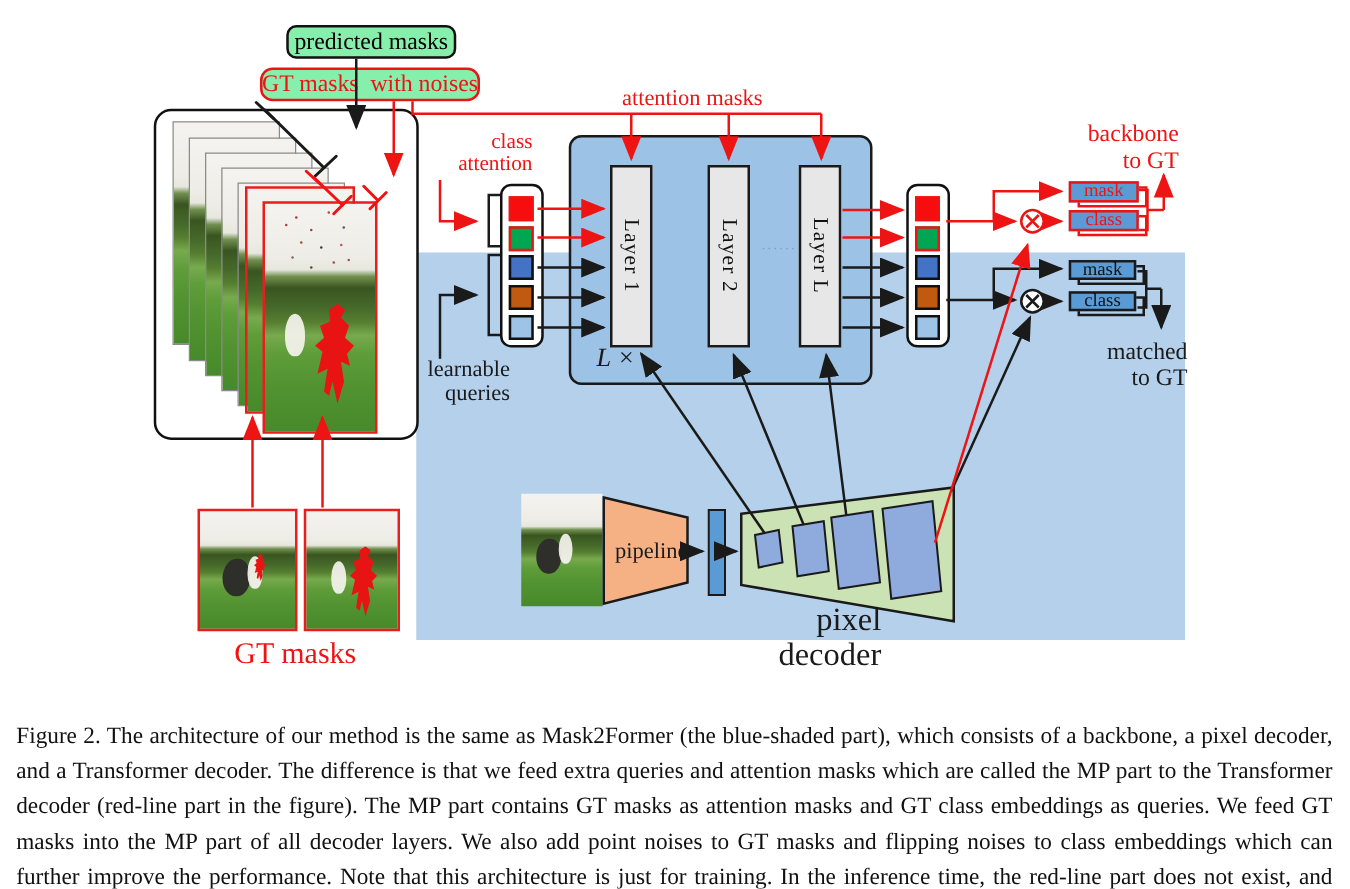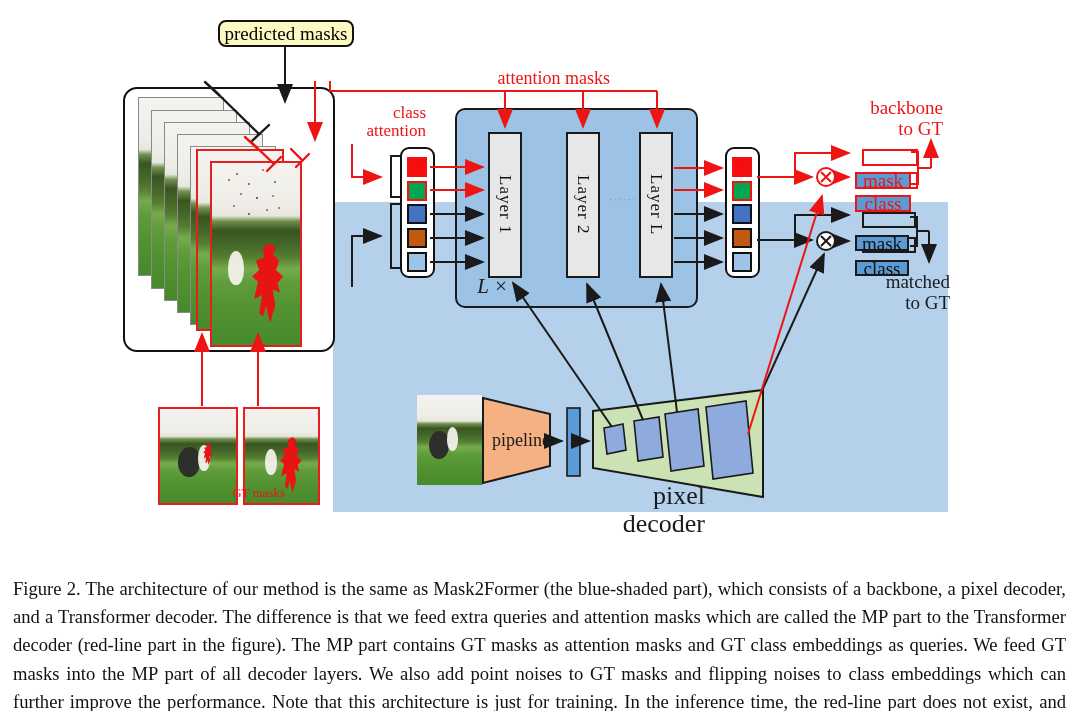--- a/index.html
+++ b/index.html
@@ -11,24 +11,24 @@
   .red{color:#ee1414;}
   .panel{z-index:1;}
   .decoder-box{z-index:2;border:2.5px solid #1a1a1a;border-radius:10px;}
   .layer{z-index:3;border:2px solid #1a1a1a;display:flex;align-items:center;justify-content:center;}
   .vtext{writing-mode:vertical-rl;font-size:17px;letter-spacing:1px;color:#111;}
   .qstack{z-index:6;background:#fff;border:2.5px solid #111;border-radius:9px;}
   .sq{position:absolute;width:20px;height:20px;box-sizing:border-box;z-index:7;}
   .sqb{border:2px solid #111;}
   .sqr{border:2px solid #ee1414;}
   .obox{z-index:6;display:flex;align-items:center;justify-content:center;
-        font-size:19px;line-height:1;margin-top:27px;}
+        font-size:15px;line-height:1;}
   .obox-back{z-index:5;background:transparent;}
-  .titlebox{z-index:6;background:#fef9c3;display:flex;align-items:center;justify-content:center;
-        font-size:19px;white-space:pre;}
+  .titlebox{z-index:6;background:#86efac;display:flex;align-items:center;justify-content:center;
+        font-size:19px;white-space:pre;margin-left:11px;}
   .stackbox{z-index:2;background:#fff;border:2.5px solid #111;border-radius:14px;}
   .card{position:absolute;box-sizing:border-box;overflow:hidden;}
   .photo{background:linear-gradient(180deg,#f4f3ef 0%,#edece6 24%,#e6e7dd 29%,
           #71904f 32%,#3a5520 37%,#466a2b 46%,#567f30 52%,#77aa4e 58%,
           #5e9d39 66%,#529231 80%,#478a2b 100%);}
   .blob{position:absolute;background:#e81414;
         clip-path:polygon(55% 0%,70% 6%,62% 14%,78% 22%,70% 34%,88% 42%,74% 50%,80% 62%,
           62% 58%,68% 78%,55% 100%,45% 78%,38% 92%,28% 88%,35% 65%,15% 70%,25% 48%,
           10% 42%,28% 34%,20% 22%,40% 18%,38% 6%);}
   .whiteblob{position:absolute;background:#f5f4ee;border-radius:50% 50% 45% 45%;opacity:.92;}
@@ -82,35 +82,40 @@
   <div class="abs obox red" style="left: 855px; top: 145px; width: 56px; height: 17px; border: 2px solid rgb(238, 20, 20); background-color: rgb(91, 155, 213);">mask</div>
   <div class="abs obox-back" style="left:862px;top:172px;width:56px;height:17px;border:2px solid #ee1414;"></div>
   <div class="abs obox red" style="left: 855px; top: 168px; width: 56px; height: 17px; border: 2px solid rgb(238, 20, 20); background-color: rgb(91, 155, 213);">class</div>
 
   <div class="abs obox-back" style="left:862px;top:212px;width:54px;height:16px;border:2px solid #1a1a1a;"></div>
   <div class="abs obox" style="left: 855px; top: 208px; width: 54px; height: 16px; border: 2px solid rgb(26, 26, 26); color: rgb(17, 17, 17); background-color: rgb(91, 155, 213);">mask</div>
   <div class="abs obox-back" style="left:862px;top:237px;width:54px;height:16px;border:2px solid #1a1a1a;"></div>
   <div class="abs obox" style="left: 855px; top: 233px; width: 54px; height: 16px; border: 2px solid rgb(26, 26, 26); color: rgb(17, 17, 17); background-color: rgb(91, 155, 213);">class</div>
 
   <div class="abs titlebox" style="left:218px;top:20px;width:136px;height:27px;border:2px solid #111;border-radius:8px;">predicted masks</div>
+  <div class="abs titlebox red" style="left:197px;top:54px;width:176px;height:27px;border:2px solid #ee1414;border-radius:10px;">GT masks  with noises</div>
 
   <div class="lbl red" style="left:455px;top:69px;width:155px;font-size:18px;">attention masks</div>
   <div class="lbl red" style="left:338px;top:104px;width:88px;font-size:17px;">
     <div>class</div>
     <div>attention</div>
   </div>
+  <div class="lbl" style="left:328px;top:286px;width:80px;font-size:18px;">
+    <div>learnable</div>
+    <div>queries</div>
+  </div>
   <div class="lbl red" style="left:848px;top:98px;width:95px;font-size:19px;">
     <div>backbone</div>
     <div>to GT</div>
   </div>
   <div class="lbl" style="left:855px;top:272px;width:95px;font-size:19px;">
     <div>matched</div>
     <div>to GT</div>
   </div>
-  <div class="lbl red" style="left:185px;top:486px;width:100px;font-size:13px;">GT masks</div>
+  <div class="lbl red" style="left:185px;top:511px;width:100px;font-size:24px;">GT masks</div>
   <div class="lbl" style="left:484px;top:431px;width:66px;font-size:18px;">pipeline</div>
   <div class="lbl" style="left:590px;top:482px;width:115px;font-size:26px;">pixel decoder</div>
 
   <div class="abs stackbox" style="left:123px;top:87px;width:212px;height:265px;"></div>
   <div class="card photo" style="left:138px;top:97px;width:86px;height:179px;border:1.5px solid #8a8a8a;z-index:3;"></div>
   <div class="card photo" style="left:151px;top:110px;width:86px;height:179px;border:1.5px solid #8a8a8a;z-index:4;"></div>
   <div class="card photo" style="left:164px;top:122px;width:86px;height:179px;border:1.5px solid #8a8a8a;z-index:5;"></div>
   <div class="card photo" style="left:177px;top:134px;width:86px;height:179px;border:1.5px solid #8a8a8a;z-index:6;"></div>
   <div class="card photo" style="left:190px;top:146px;width:86px;height:179px;border:1.5px solid #8a8a8a;z-index:7;"></div>
   <div class="card photo" style="left:196px;top:149px;width:88px;height:182px;border:2.5px solid #e81e1e;z-index:8;">

